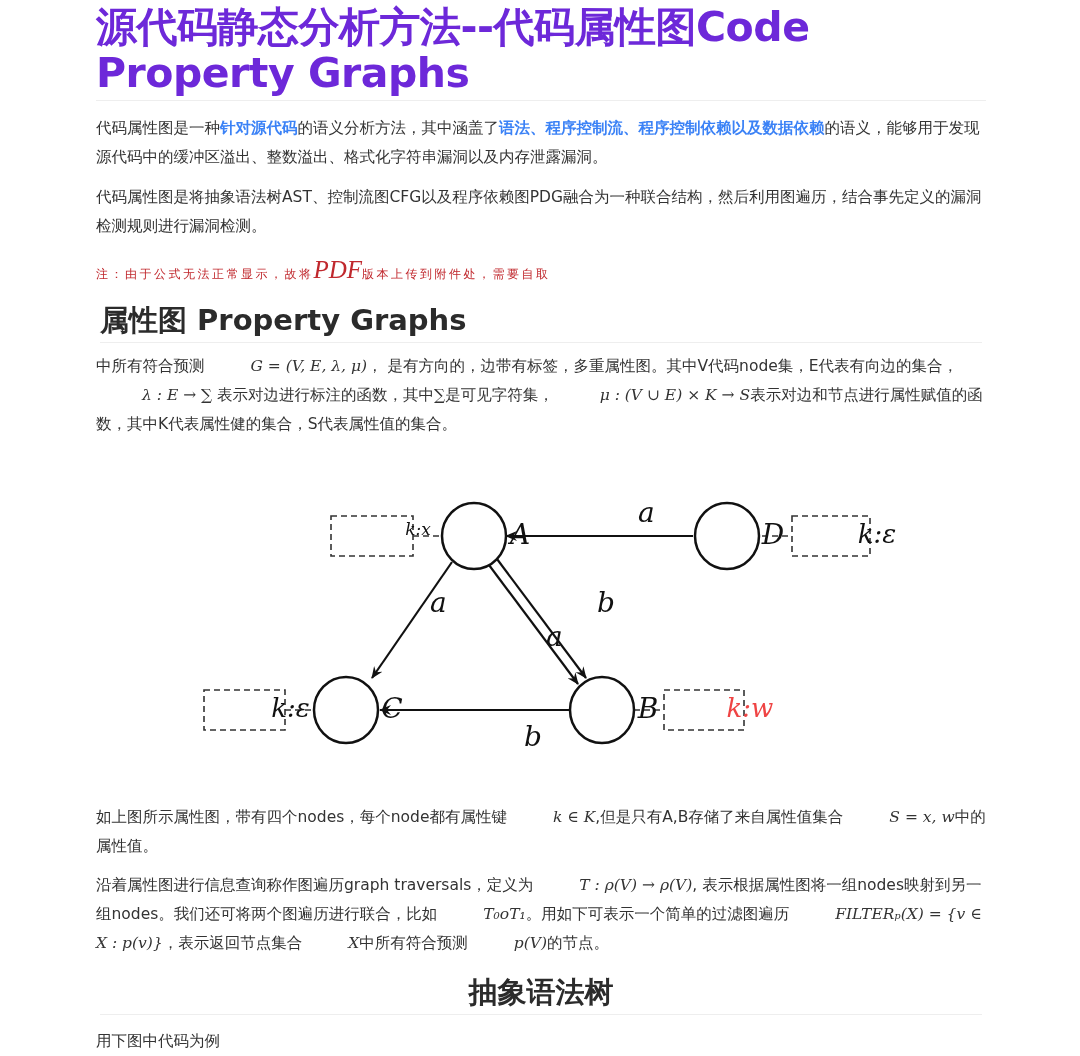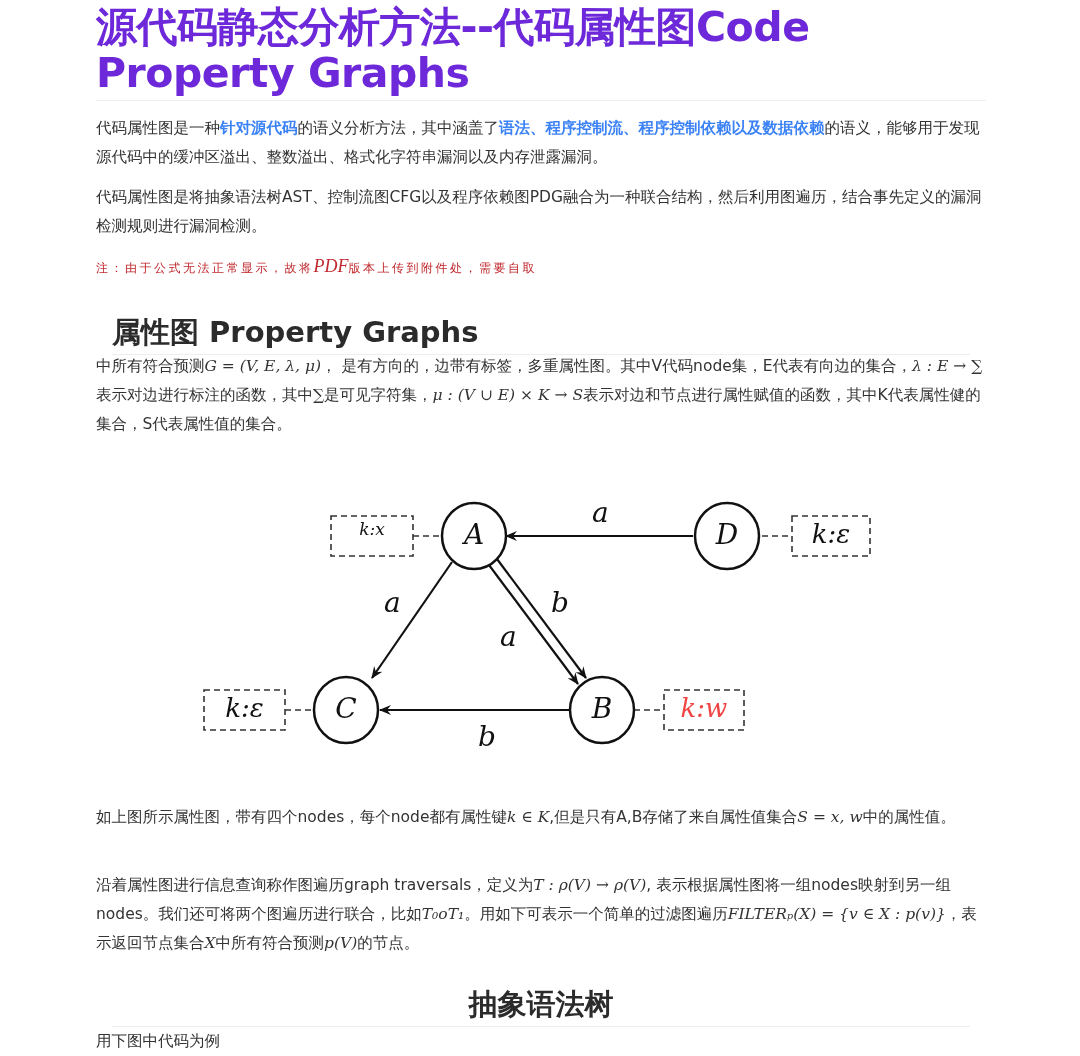--- a/index.html
+++ b/index.html
@@ -13,28 +13,28 @@
     margin: 0; padding-top: 4px;
     font-size: 41px; line-height: 46px; font-weight: bold; color: #6d28d9;
     letter-spacing: -0.5px;
     padding-bottom: 6px; border-bottom: 1px solid #eeeeee;
     height: 90px;
   }
   p.para {
     margin: 0; font-size: 15.5px; line-height: 29px; color: #333;
   }
   p.para b { color: #3b82f6; }
-  .m { font-family: "DejaVu Serif", "Liberation Serif", serif; font-style: italic; }
+  .m { font-family: "DejaVu Serif", "Liberation Serif", serif; font-style: italic; margin-left: 46px; }
   .mu { font-family: "DejaVu Serif", "Liberation Serif", serif; }
   .note {
     margin: 0; font-size: 12px; color: #c0282d; letter-spacing: 2.5px;
   }
-  .note .pdf { font-family: "Liberation Serif", serif; font-style: italic; font-size: 18px; letter-spacing: 0; }
+  .note .pdf { font-family: "Liberation Serif", serif; font-style: italic; font-size: 25px; letter-spacing: 0; }
   h2.section {
-    margin: 16px; font-size: 29px; line-height: 36px; font-weight: bold; color: #2b2b2b;
+    margin: 4px; font-size: 29px; line-height: 36px; font-weight: bold; color: #2b2b2b;
     border-bottom: 1px solid #eeeeee; padding-bottom: 4px;
   }
   .diagram { position: absolute; left: 0; top: 0; }
   .abs { position: absolute; }
 </style>
 </head>
 <body>
 
 <div class="page">
 

